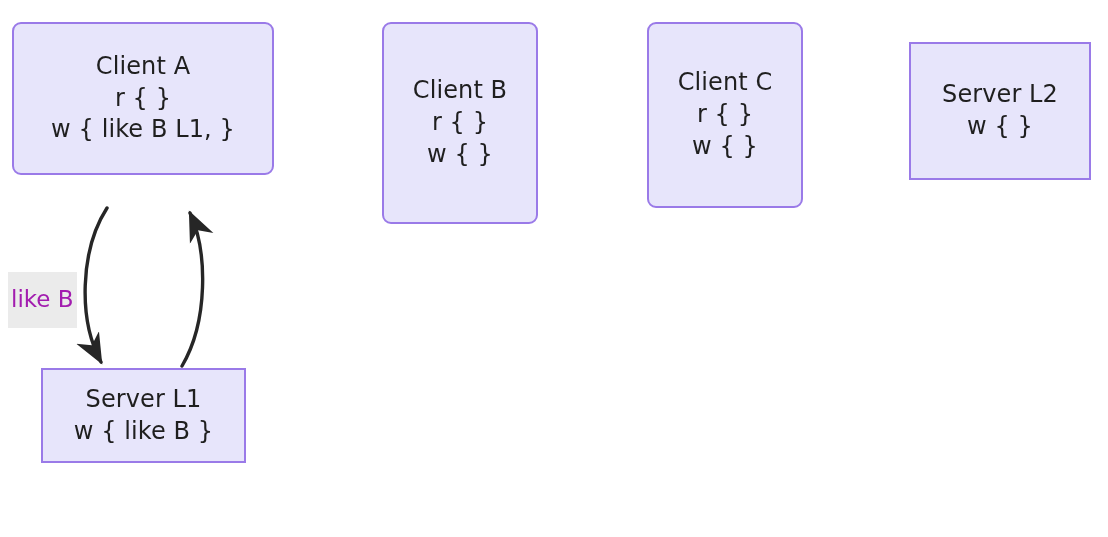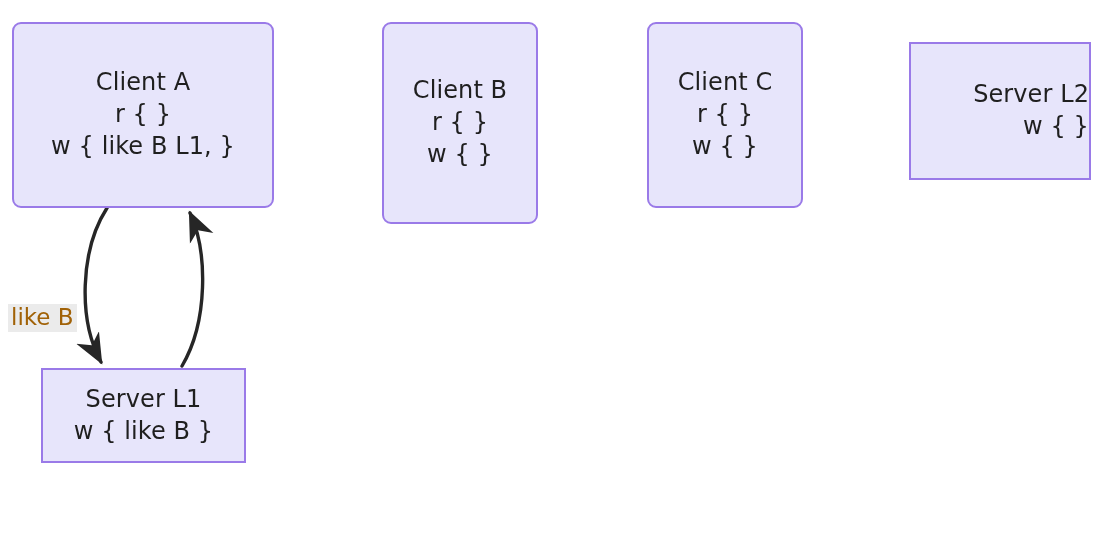--- a/index.html
+++ b/index.html
@@ -39,62 +39,61 @@
     position: absolute;
     left: 0;
     top: 0;
     width: 1108px;
     height: 537px;
     pointer-events: none;
   }
   .edge-label {
     position: absolute;
     background: #ebebeb;
-    color: #a16207;
+    color: #a21caf;
     font-size: 23px;
     line-height: 1.2;
     white-space: nowrap;
-    padding: 0 3px;
-    margin-top: 32px;
+    padding: 14px 3px;
   }
 </style>
 </head>
 <body>
 
 <div id="canvas">
 
   <svg id="edge-layer" viewBox="0 0 1108 537" xmlns="http://www.w3.org/2000/svg">
     <defs>
       <marker id="arrowhead" markerWidth="10" markerHeight="10" refX="8.2" refY="4" orient="auto" markerUnits="strokeWidth">
         <path d="M 0 0.2 L 9 4 L 0 7.8 L 2.6 4 Z" fill="#262626"></path>
       </marker>
     </defs>
     <path fill="none" stroke="#262626" stroke-width="3.4" stroke-linecap="round" marker-end="url(#arrowhead)" d="M 107 208 C 80 250, 78 320, 101 362"></path>
     <path fill="none" stroke="#262626" stroke-width="3.4" stroke-linecap="round" marker-end="url(#arrowhead)" d="M 182 366 C 208 322, 208 252, 190 213"></path>
   </svg>
 
-  <div class="node rounded" style="left:12px; top:22px; width:262px; height:186px;">
+  <div class="node rounded" style="left:12px; top:22px; width:262px; height:153px;">
     <div class="node-line">Client A</div>
     <div class="node-line">r { }</div>
     <div class="node-line">w { like B L1, }</div>
   </div>
 
   <div class="node rounded" style="left:382px; top:22px; width:156px; height:202px;">
     <div class="node-line">Client B</div>
     <div class="node-line">r { }</div>
     <div class="node-line">w { }</div>
   </div>
 
   <div class="node rounded" style="left:647px; top:22px; width:156px; height:186px;justify-content:center;">
     <div class="node-line">Client C</div>
     <div class="node-line">r { }</div>
     <div class="node-line">w { }</div>
   </div>
 
-  <div class="node square" style="left:909px; top:42px; width:182px; height:138px;align-items:flex-end;">
+  <div class="node square" style="left:909px; top:42px; width:182px; height:138px;">
     <div class="node-line">Server L2</div>
     <div class="node-line">w { }</div>
   </div>
 
   <div class="node square" style="left:41px; top:368px; width:205px; height:95px;">
     <div class="node-line">Server L1</div>
     <div class="node-line">w { like B }</div>
   </div>
 
   <div class="edge-label" style="left:8px; top:272px;">like B</div>

